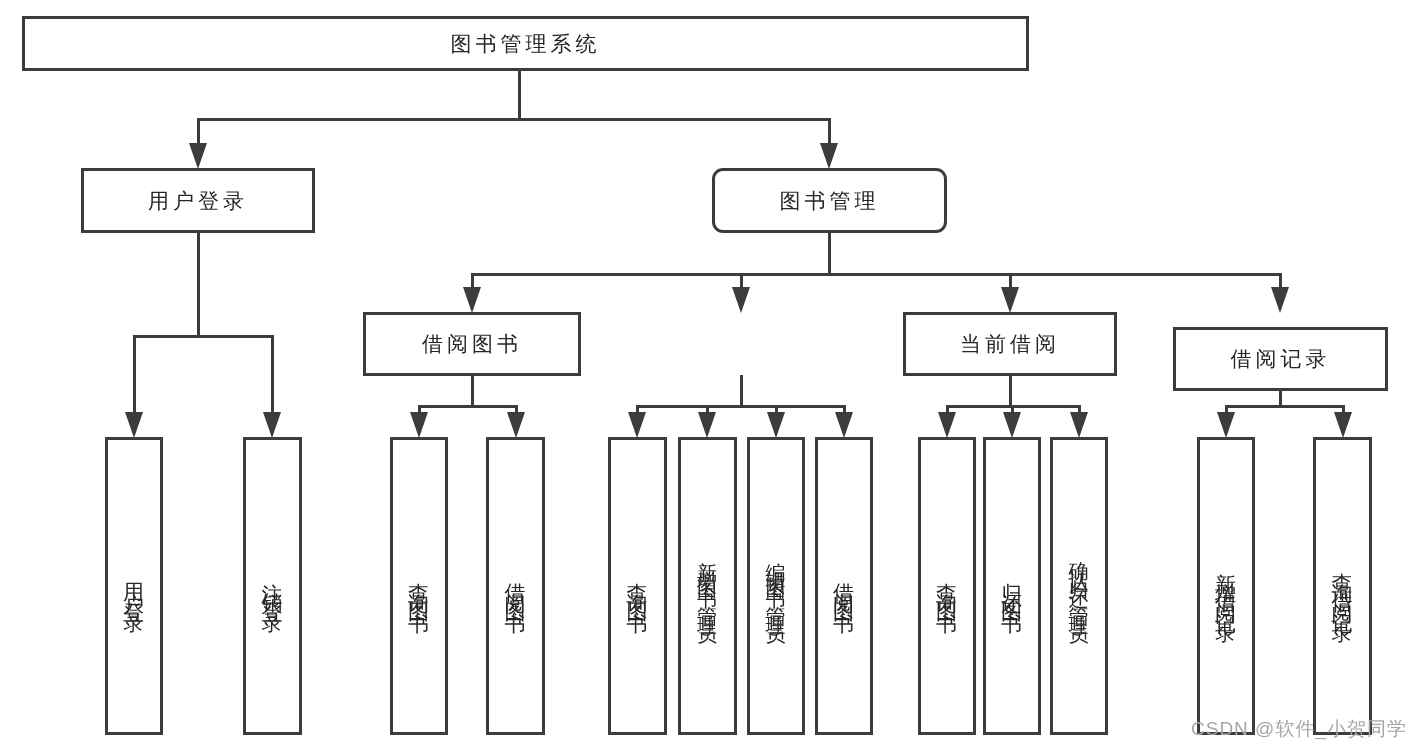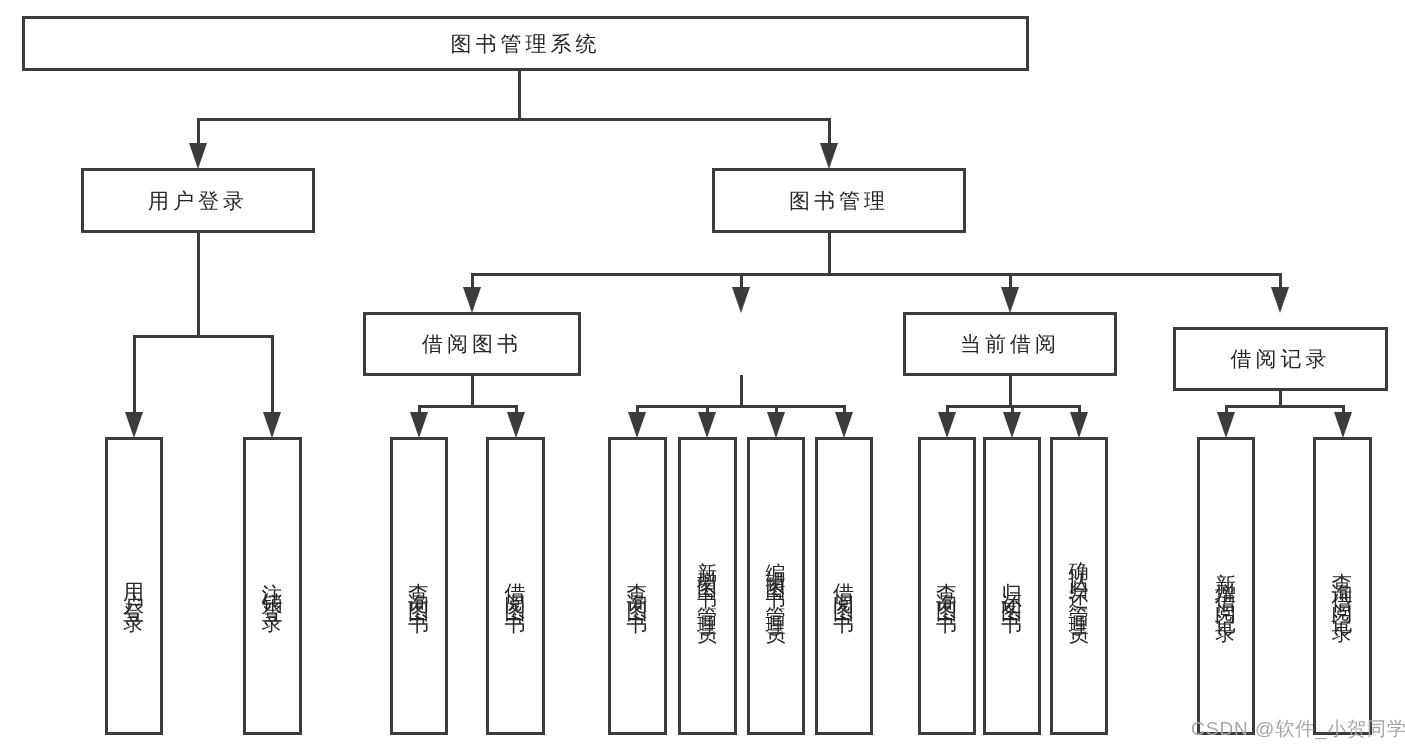--- a/index.html
+++ b/index.html
@@ -51,21 +51,21 @@
   }
 </style>
 </head>
 <body>
 
 <div id="canvas" style="--line: #3c3c3c; --text: #262626; --wm: #a6a6a6; --bg: #ffffff;">
 
   <div class="box" style="left:16px; top:16px; width:1007px; height:55px;margin-left:6px;">图书管理系统</div>
 
   <div class="box" style="left:81px; top:168px; width:234px; height:65px;">用户登录</div>
-  <div class="box" style="left:712px; top:168px; width:254px; height:65px;">图书管理</div>
+  <div class="box" style="left:712px; top:168px; width:235px; height:65px;border-radius:11px;">图书管理</div>
 
   <div class="box" style="left:363px; top:312px; width:218px; height:64px;">借阅图书</div>
   <div class="box" style="left:903px; top:312px; width:214px; height:64px;">当前借阅</div>
   <div class="box" style="left:1173px; top:327px; width:215px; height:64px;">借阅记录</div>
 
   <div class="box vbox" style="left:105px; top:437px; width:58px; height:298px;">用户登录</div>
   <div class="box vbox" style="left:243px; top:437px; width:59px; height:298px;">注销登录</div>
 
   <div class="box vbox" style="left:390px; top:437px; width:58px; height:298px;">查询图书</div>
   <div class="box vbox" style="left:486px; top:437px; width:59px; height:298px;">借阅图书</div>

